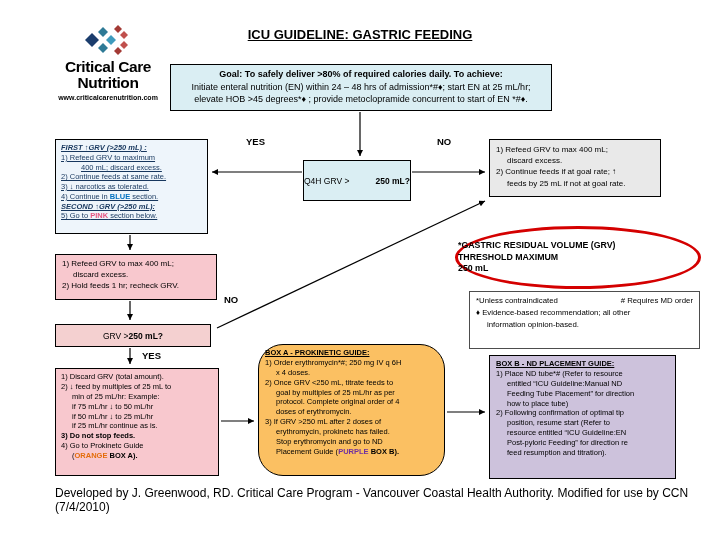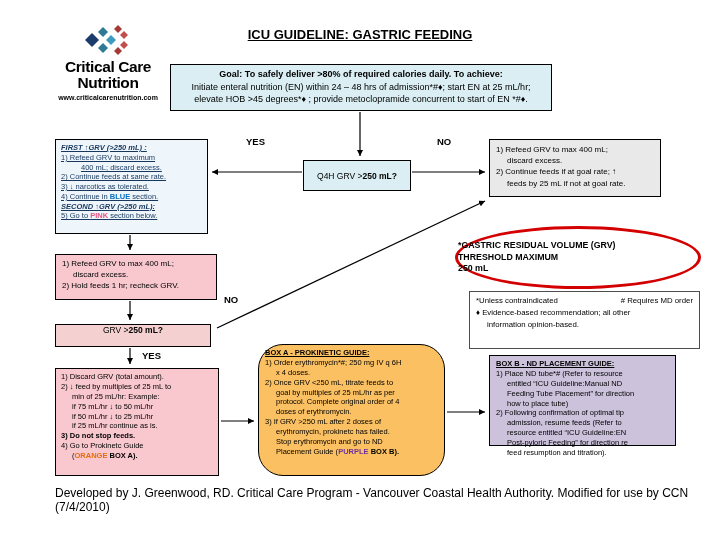--- a/index.html
+++ b/index.html
@@ -29,47 +29,47 @@
   .cw   { font-weight:bold; }
 
   .goal { left:170px; top:64px; width:382px; height:47px; text-align:center;
           font-size:9px; line-height:1.4; padding-top:3px; }
   .goal .goal-h { font-weight:bold; }
 
   .first-box { left:55px; top:139px; width:153px; height:95px;
                font-size:7.5px; line-height:1.3; padding:3px 2px 0 5px;text-decoration:underline; }
   .fb-h { font-weight:bold; font-style:italic; text-decoration:underline; }
 
-  .q4h { left:303px; top:160px; width:108px; height:31px;
-         display:flex; align-items:center; justify-content:center; font-size:8.5px; }
+  .q4h { left:303px; top:160px; width:108px; height:41px;
+         display:flex; align-items:center; justify-content:space-between; font-size:8.5px; }
 
   .gray-box { left:489px; top:139px; width:172px; height:58px;
               font-size:8px; line-height:1.4; padding:4px 3px 0 6px; }
 
   .ellipse { position:absolute; left:455px; top:226px; width:246px; height:63px;
              border:3px solid #d40000; border-radius:50%;
              display:flex; flex-direction:column; align-items:flex-start; justify-content:center;
              font-size:8.8px; font-weight:bold; line-height:1.35; background:#fff; z-index:1; }
 
   .legend { left:469px; top:291px; width:231px; height:58px; border-color:#4d4d4d;
             font-size:7.8px; line-height:1.55; padding:3px 6px; }
   .legend-row { display:flex; justify-content:space-between; }
 
   .pink1 { left:55px; top:254px; width:162px; height:46px;
            font-size:8px; line-height:1.4; padding:3px 3px 0 6px; }
 
   .grv-check { left:55px; top:324px; width:156px; height:23px;
-               display:flex; align-items:flex-start; justify-content:center; font-size:8.5px; }
+               display:flex; align-items:center; justify-content:center; font-size:8.5px; }
 
   .pink2 { left:55px; top:368px; width:164px; height:108px;
            font-size:7.5px; line-height:1.32; padding:3px 2px 0 5px; }
 
   .box-a { left:258px; top:344px; width:187px; height:132px;
            font-size:7.5px; line-height:1.32; padding:3px 2px 0 6px; }
-  .box-b { left:489px; top:355px; width:187px; height:91px;
+  .box-b { left:489px; top:355px; width:187px; height:124px;
            font-size:7.5px; line-height:1.32; padding:3px 2px 0 6px; }
   .box-title { font-weight:bold; text-decoration:underline; }
 
   .flow-label { position:absolute; font-weight:bold; font-size:9.5px; z-index:2; }
   .lbl-yes-top { left:246px; top:136px; }
   .lbl-no-top  { left:437px; top:136px; }
   .lbl-no-mid  { left:224px; top:294px; }
   .lbl-yes-mid { left:142px; top:350px; }
 
   .footer { position:absolute; left:55px; top:486px; width:640px; font-size:12px; z-index:2; }
@@ -204,21 +204,21 @@
     <div class="line ind"><span>Placement Guide (</span><span class="cw" style="color: rgb(112, 48, 160);">PURPLE</span><b> BOX B).</b></div>
   </div>
 
   <div class="box box-b" style="background: rgb(205, 194, 220);">
     <div class="box-title line">BOX B - ND  PLACEMENT GUIDE:</div>
     <div class="line">1) Place ND tube*#  (Refer to resource</div>
     <div class="line ind">entitled “ICU Guideline:Manual ND</div>
     <div class="line ind">Feeding Tube Placement” for direction</div>
     <div class="line ind">how to place tube)</div>
     <div class="line">2) Following confirmation of optimal tip</div>
-    <div class="line ind">admission, resume feeds (Refer to</div>
+    <div class="line ind">position, resume start (Refer to</div>
     <div class="line ind">resource entitled “ICU Guideline:EN</div>
     <div class="line ind">Post-pyloric Feeding” for direction re</div>
     <div class="line ind">feed resumption and titration).</div>
   </div>
 
   <div class="footer">Developed by J. Greenwood, RD. Critical Care Program -  Vancouver Coastal Health Authority. Modified for use by CCN (7/4/2010)</div>
 
 </div>
 
 </body></html>

